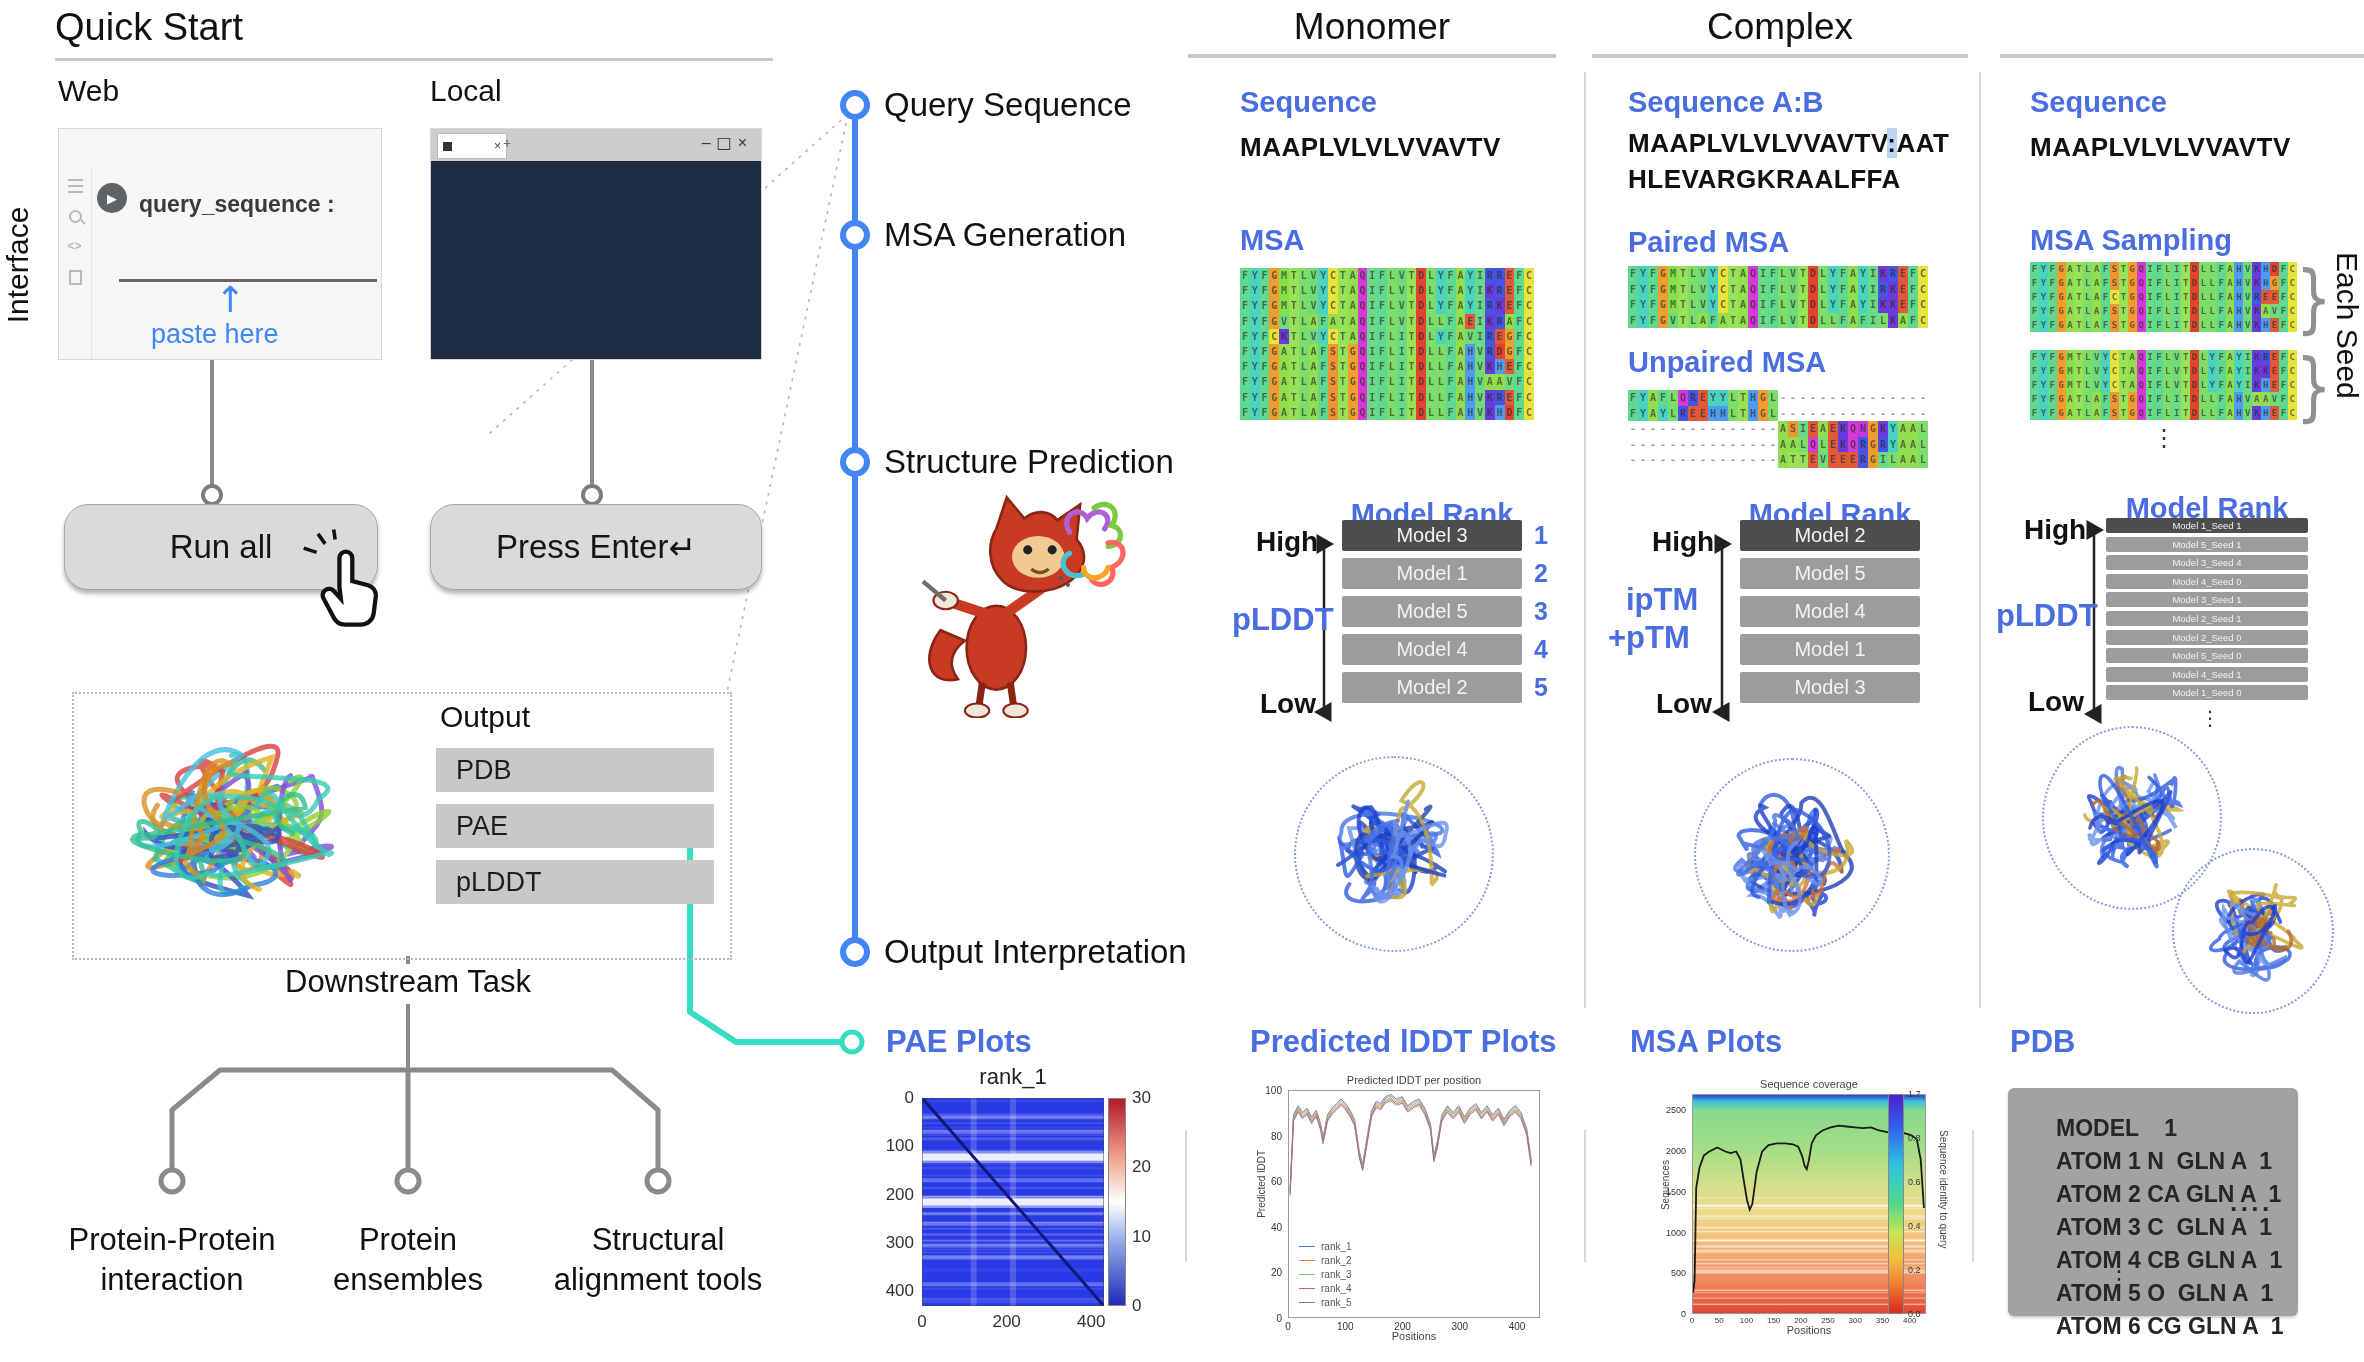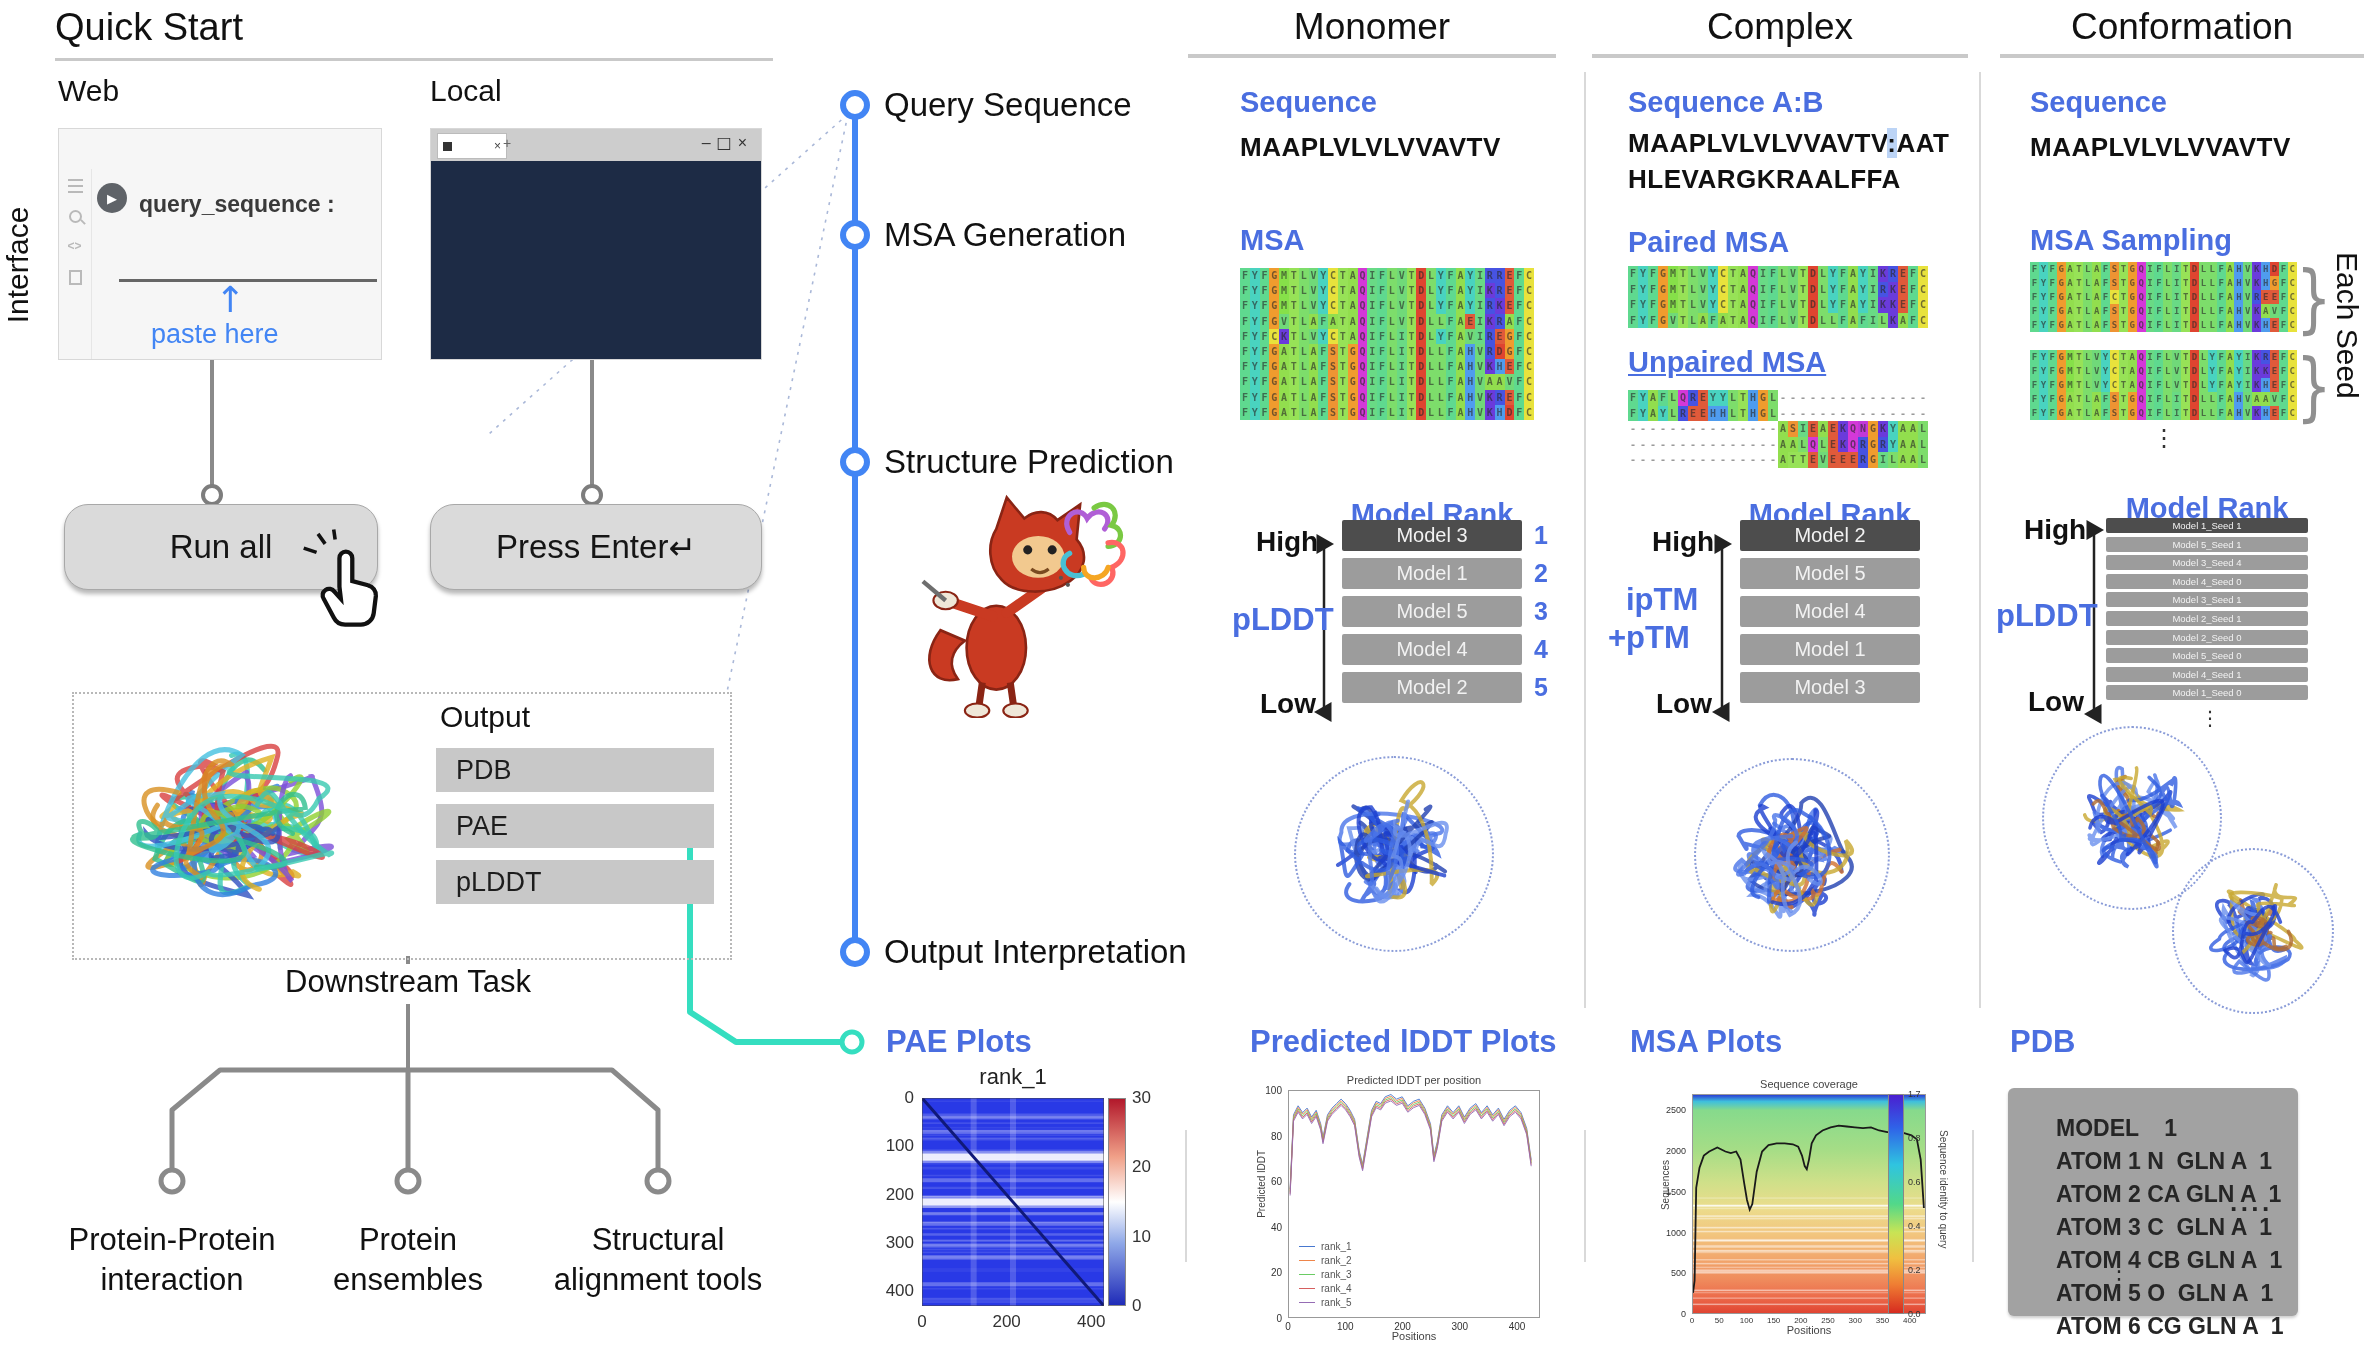--- a/index.html
+++ b/index.html
@@ -228,21 +228,20 @@
       <path d="M126,30 c10,-2 12,10 2,14 c4,8 -8,14 -12,6" stroke="#ff6663"></path>
       <path d="M104,36 c-8,4 -2,16 8,12" stroke="#49c0d4"></path>
       <path d="M112,44 c0,8 12,8 14,0" stroke="#f5a623"></path>
     </g>
   </svg>
 
   <div class="abs hdr" style="left:1188px;top:6px;width:368px;">Monomer</div>
   <div class="abs hdr-rule" style="left:1188px;top:54px;width:368px;"></div>
   <div class="abs hdr" style="left:1592px;top:6px;width:376px;">Complex</div>
   <div class="abs hdr-rule" style="left:1592px;top:54px;width:376px;"></div>
-  <div class="abs hdr" style="left:2000px;top:6px;width:364px;">Conformation</div>
   <div class="abs hdr-rule" style="left:2000px;top:54px;width:364px;"></div>
   <div class="vsep" style="left:1584px;top:72px;height:936px;"></div>
   <div class="vsep" style="left:1979px;top:72px;height:936px;"></div>
   <div class="vsep" style="left:1185px;top:1130px;height:132px;"></div>
   <div class="vsep" style="left:1584px;top:1130px;height:132px;"></div>
   <div class="vsep" style="left:1972px;top:1130px;height:132px;"></div>
 
   <div class="abs sec-label" style="left:1240px;top:86px;">Sequence</div>
   <div class="abs seqtxt" style="left:1240px;top:132px;">MAAPLVLVLVVAVTV</div>
   <div class="abs sec-label" style="left:1240px;top:224px;">MSA</div>
@@ -734,21 +733,21 @@
         <span class="msa-cell" style="width: 10px; height: 15.5px; line-height: 15.5px; font-size: 10px; background: rgb(146, 222, 78);">A</span>
         <span class="msa-cell" style="width: 10px; height: 15.5px; line-height: 15.5px; font-size: 10px; background: rgb(95, 217, 143);">F</span>
         <span class="msa-cell" style="width: 10px; height: 15.5px; line-height: 15.5px; font-size: 10px; background: rgb(105, 218, 133);">I</span>
         <span class="msa-cell" style="width: 10px; height: 15.5px; line-height: 15.5px; font-size: 10px; background: rgb(125, 221, 107);">L</span>
         <span class="msa-cell" style="width: 10px; height: 15.5px; line-height: 15.5px; font-size: 10px; background: rgb(106, 59, 219);">K</span>
         <span class="msa-cell" style="width: 10px; height: 15.5px; line-height: 15.5px; font-size: 10px; background: rgb(146, 222, 78);">A</span>
         <span class="msa-cell" style="width: 10px; height: 15.5px; line-height: 15.5px; font-size: 10px; background: rgb(95, 217, 143);">F</span>
         <span class="msa-cell" style="width: 10px; height: 15.5px; line-height: 15.5px; font-size: 10px; background: rgb(232, 226, 60);">C</span>
       </div>
     </div>
-  <div class="abs sec-label" style="left:1628px;top:346px;text-decoration:underline;">Unpaired MSA</div>
+  <div class="abs sec-label" style="left:1628px;top:346px;">Unpaired MSA</div>
   <div class="abs msa" id="msa-unpaired" style="left:1628px;top:390px;">
       <div class="msa-row">
         <span class="msa-cell" style="width: 10px; height: 15.5px; line-height: 15.5px; font-size: 10px; background: rgb(95, 217, 143);">F</span>
         <span class="msa-cell" style="width: 10px; height: 15.5px; line-height: 15.5px; font-size: 10px; background: rgb(73, 211, 192);">Y</span>
         <span class="msa-cell" style="width: 10px; height: 15.5px; line-height: 15.5px; font-size: 10px; background: rgb(146, 222, 78);">A</span>
         <span class="msa-cell" style="width: 10px; height: 15.5px; line-height: 15.5px; font-size: 10px; background: rgb(95, 217, 143);">F</span>
         <span class="msa-cell" style="width: 10px; height: 15.5px; line-height: 15.5px; font-size: 10px; background: rgb(125, 221, 107);">L</span>
         <span class="msa-cell" style="width: 10px; height: 15.5px; line-height: 15.5px; font-size: 10px; background: rgb(212, 56, 216);">Q</span>
         <span class="msa-cell" style="width: 10px; height: 15.5px; line-height: 15.5px; font-size: 10px; background: rgb(71, 83, 226);">R</span>
         <span class="msa-cell" style="width: 10px; height: 15.5px; line-height: 15.5px; font-size: 10px; background: rgb(224, 90, 58);">E</span>

